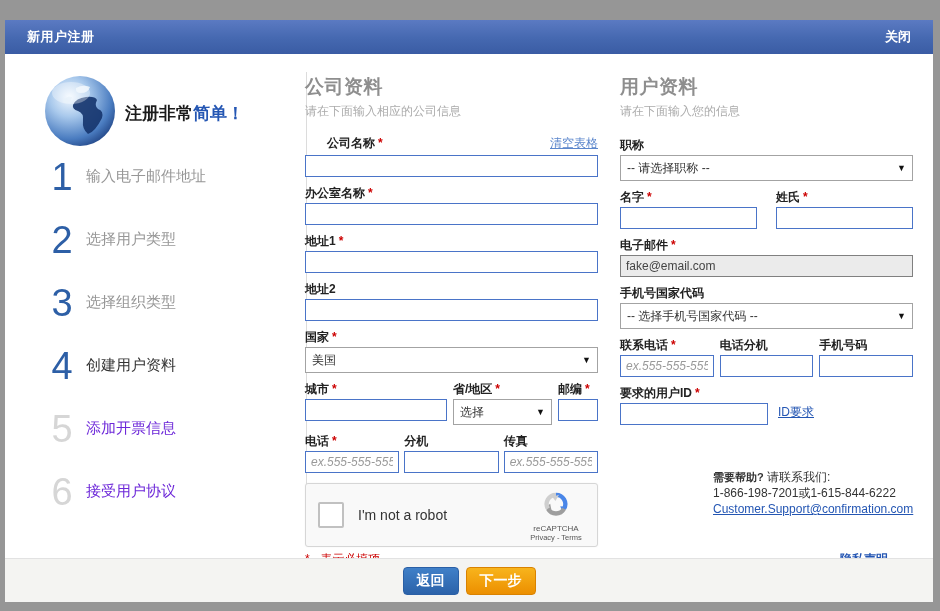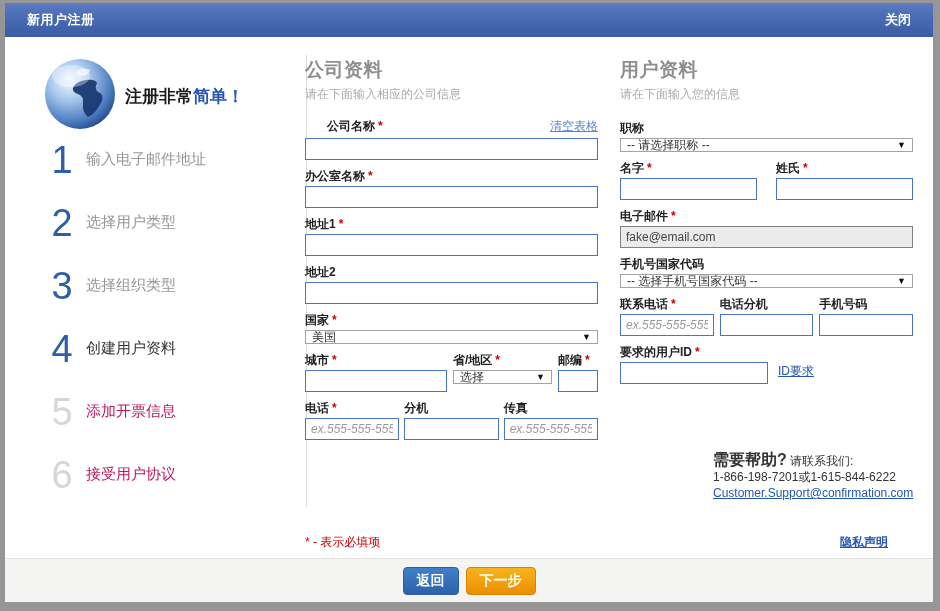--- a/index.html
+++ b/index.html
@@ -1,19 +1,19 @@
 <!DOCTYPE html>
 <html><head>
 <meta charset="utf-8">
 <style>
   * { margin:0; padding:0; box-sizing:border-box; }
   html,body { font-family:"Liberation Sans","DejaVu Sans",sans-serif; }
   body { background:#cfcfcf; }
 
-  .frame { width:940px; height:611px; background:#969696; padding:3px 7px 9px 5px; }
+  .frame { width:940px; height:611px; background:#969696; padding:20px 7px 9px 5px; }
   .dialog { width:100%; height:100%; background:#fff; display:flex; flex-direction:column; overflow:hidden; }
 
   
   .titlebar { height:34px; flex:0 0 34px; background:linear-gradient(180deg,#5b7ac2 0%,#4568b0 55%,#3a5ca4 100%);
               display:flex; align-items:center; justify-content:space-between; padding:0 22px; }
   .titlebar .title { color:#fff; font-size:13px; font-weight:bold; letter-spacing:.5px; }
   .titlebar .close { color:#fff; font-size:13px; font-weight:bold; cursor:pointer; }
 
   .content { position:relative; flex:1; background:#fff; }
 
@@ -21,62 +21,62 @@
   .sidebar { position:absolute; left:16px; top:18px; width:286px; height:452px; border-right:1px solid #dcdcdc; }
   .brand { position:absolute; top:2px; left:22px; display:flex; align-items:center; gap:8px; }
   .tagline { font-size:17px; font-weight:bold; color:#1c1c1c; }
   .tagline .hl { color:#2456b3; }
   .steps { position:absolute; top:73px; left:26px; right:14px; }
   .step { height:63px; display:flex; align-items:center; }
   .step .num { width:30px; text-align:center; font-size:38px; line-height:1; color:#2d5fa6; margin-right:9px; }
   .step .lbl { font-size:15px; color:#979797; }
   .step.current .lbl { color:#333; }
   .step.disabled .num { color:#d6d6d6; }
-  .step.disabled .lbl { color:#be185d; }
+  .step.disabled .lbl { color:#6d28d9; }
 
   
   .col { position:absolute; top:0; width:293px; }
   .col-company { left:300px; }
   .col-user { left:615px; }
   h2.sec { margin:20px 0 3px; font-size:19px; font-weight:bold; color:#8e8e8e; letter-spacing:.5px; }
   .sec-sub { font-size:12px; color:#ababab; margin:0 0 15px; }
 
   .field { margin-bottom:6px; }
   .lblrow { display:flex; justify-content:space-between; align-items:baseline; margin-bottom:3px; }
   label.flabel { font-size:12px; font-weight:bold; color:#222; line-height:13px; display:inline-block; margin-bottom:3px; }
   .lblrow label.flabel { margin-bottom:0;margin-left:22px; }
   .req { color:#c00; font-weight:bold; margin-left:3px; }
 
   input.txt { width:100%; height:22px; border:1px solid #4a74c8; font-size:12px; padding:0 5px; color:#333;
               font-family:"Liberation Sans","DejaVu Sans",sans-serif; background:#fff; }
   input.txt::placeholder { color:#999; font-style:italic; }
   input.txt:disabled, input.txt.ro { background:#ebebeb; border:1px solid #808080; color:#444; }
 
-  .select { width:100%; height:14px; border:1px solid #a3a3a3; background:#fff; display:flex; align-items:center;
+  .select { width:100%; height:26px; border:1px solid #a3a3a3; background:#fff; display:flex; align-items:center;
             justify-content:space-between; padding:0 6px; font-size:12px; color:#333; cursor:pointer; }
   .select .arrow { font-size:9px; color:#111; }
 
   .row { display:flex; }
   .row .cell { }
 
   .link { color:#2456b3; text-decoration:underline; cursor:pointer; }
   .clearlink { color:#5b86cc; font-size:12px; text-decoration:underline; cursor:pointer; }
 
   
   .recaptcha { margin-top:10px; height:64px; background:#f9f9f9; border:1px solid #d6d6d6; border-radius:3px;
                display:flex; align-items:center; padding:0 12px; box-shadow:0 0 2px rgba(0,0,0,.05); }
   .rc-check { width:26px; height:26px; background:#fff; border:2px solid #c1c1c1; border-radius:2px; margin-right:14px; cursor:pointer; }
   .rc-label { font-size:14px; color:#333; }
   .rc-logo { margin-left:auto; width:58px; text-align:center; }
   .rc-brand { font-size:8px; color:#555; margin-top:1px; }
   .rc-links { font-size:7.5px; color:#555; }
 
   
   .help { position:absolute; top:415px; left:93px; font-size:12px; color:#333; line-height:16px; }
-  .help b { font-size:16px; }
+  .help b { font-size:11px; }
 
   
   .notes { position:absolute; left:300px; right:45px; top:497px; display:flex; justify-content:space-between; align-items:baseline; }
   .required-note { color:#c00; font-size:12px; }
   .privacy { font-size:12px; font-weight:bold; }
   .footerband { position:absolute; left:0; right:0; bottom:0; height:44px; background:#f4f4f2; border-top:1px solid #e2e2e2;
                 display:flex; align-items:center; justify-content:center; gap:7px; }
   .btn { height:28px; padding:0 13px; border-radius:4px; color:#fff; font-weight:bold; font-size:14px; cursor:pointer;
          font-family:"Liberation Sans","DejaVu Sans",sans-serif; }
   .btn-back { background:linear-gradient(180deg,#4080c8,#2b62a9); border:1px solid #2a5fa5; }
@@ -205,20 +205,38 @@
           <div class="cell" style="flex:1;">
             <label class="flabel"><span>分机</span></label>
             <input class="txt" type="text" style="">
           </div>
           <div class="cell" style="flex:1;">
             <label class="flabel"><span>传真</span></label>
             <input class="txt" type="text" placeholder="ex.555-555-5555" style="">
           </div>
         </div>
 
+        <div class="recaptcha">
+          <div class="rc-check"></div>
+          <span class="rc-label">I'm not a robot</span>
+          <div class="rc-logo">
+            <span>
+              <svg width="30" height="30" viewBox="0 0 32 32">
+                <path d="M16 6.2 A9.8 9.8 0 0 1 24.6 20.9" fill="none" stroke="#4a86e8" stroke-width="4.6"></path>
+                <polygon points="20.6,18.5 27.8,19.2 23.2,25.6" fill="#4a86e8"></polygon>
+                <path d="M24.6 21 A9.8 9.8 0 0 1 7.4 21" fill="none" stroke="#9e9e9e" stroke-width="4.6"></path>
+                <polygon points="11.2,22.8 4.4,20.2 9.8,15.6" fill="#9e9e9e"></polygon>
+                <path d="M7.4 21 A9.8 9.8 0 0 1 16 6.2" fill="none" stroke="#cfcfcf" stroke-width="4.6"></path>
+                <polygon points="12.2,8.6 19.2,6.2 15.4,12.8" fill="#cfcfcf"></polygon>
+              </svg>
+            </span>
+            <div class="rc-brand">reCAPTCHA</div>
+            <div class="rc-links">Privacy - Terms</div>
+          </div>
+        </div>
       </div>
 
       <div class="col col-user">
         <h2 class="sec">用户资料</h2>
         <div class="sec-sub">请在下面输入您的信息</div>
 
         <div class="field">
           <label class="flabel"><span>职称</span></label>
           <div class="select">
             <span>-- 请选择职称 --</span>

